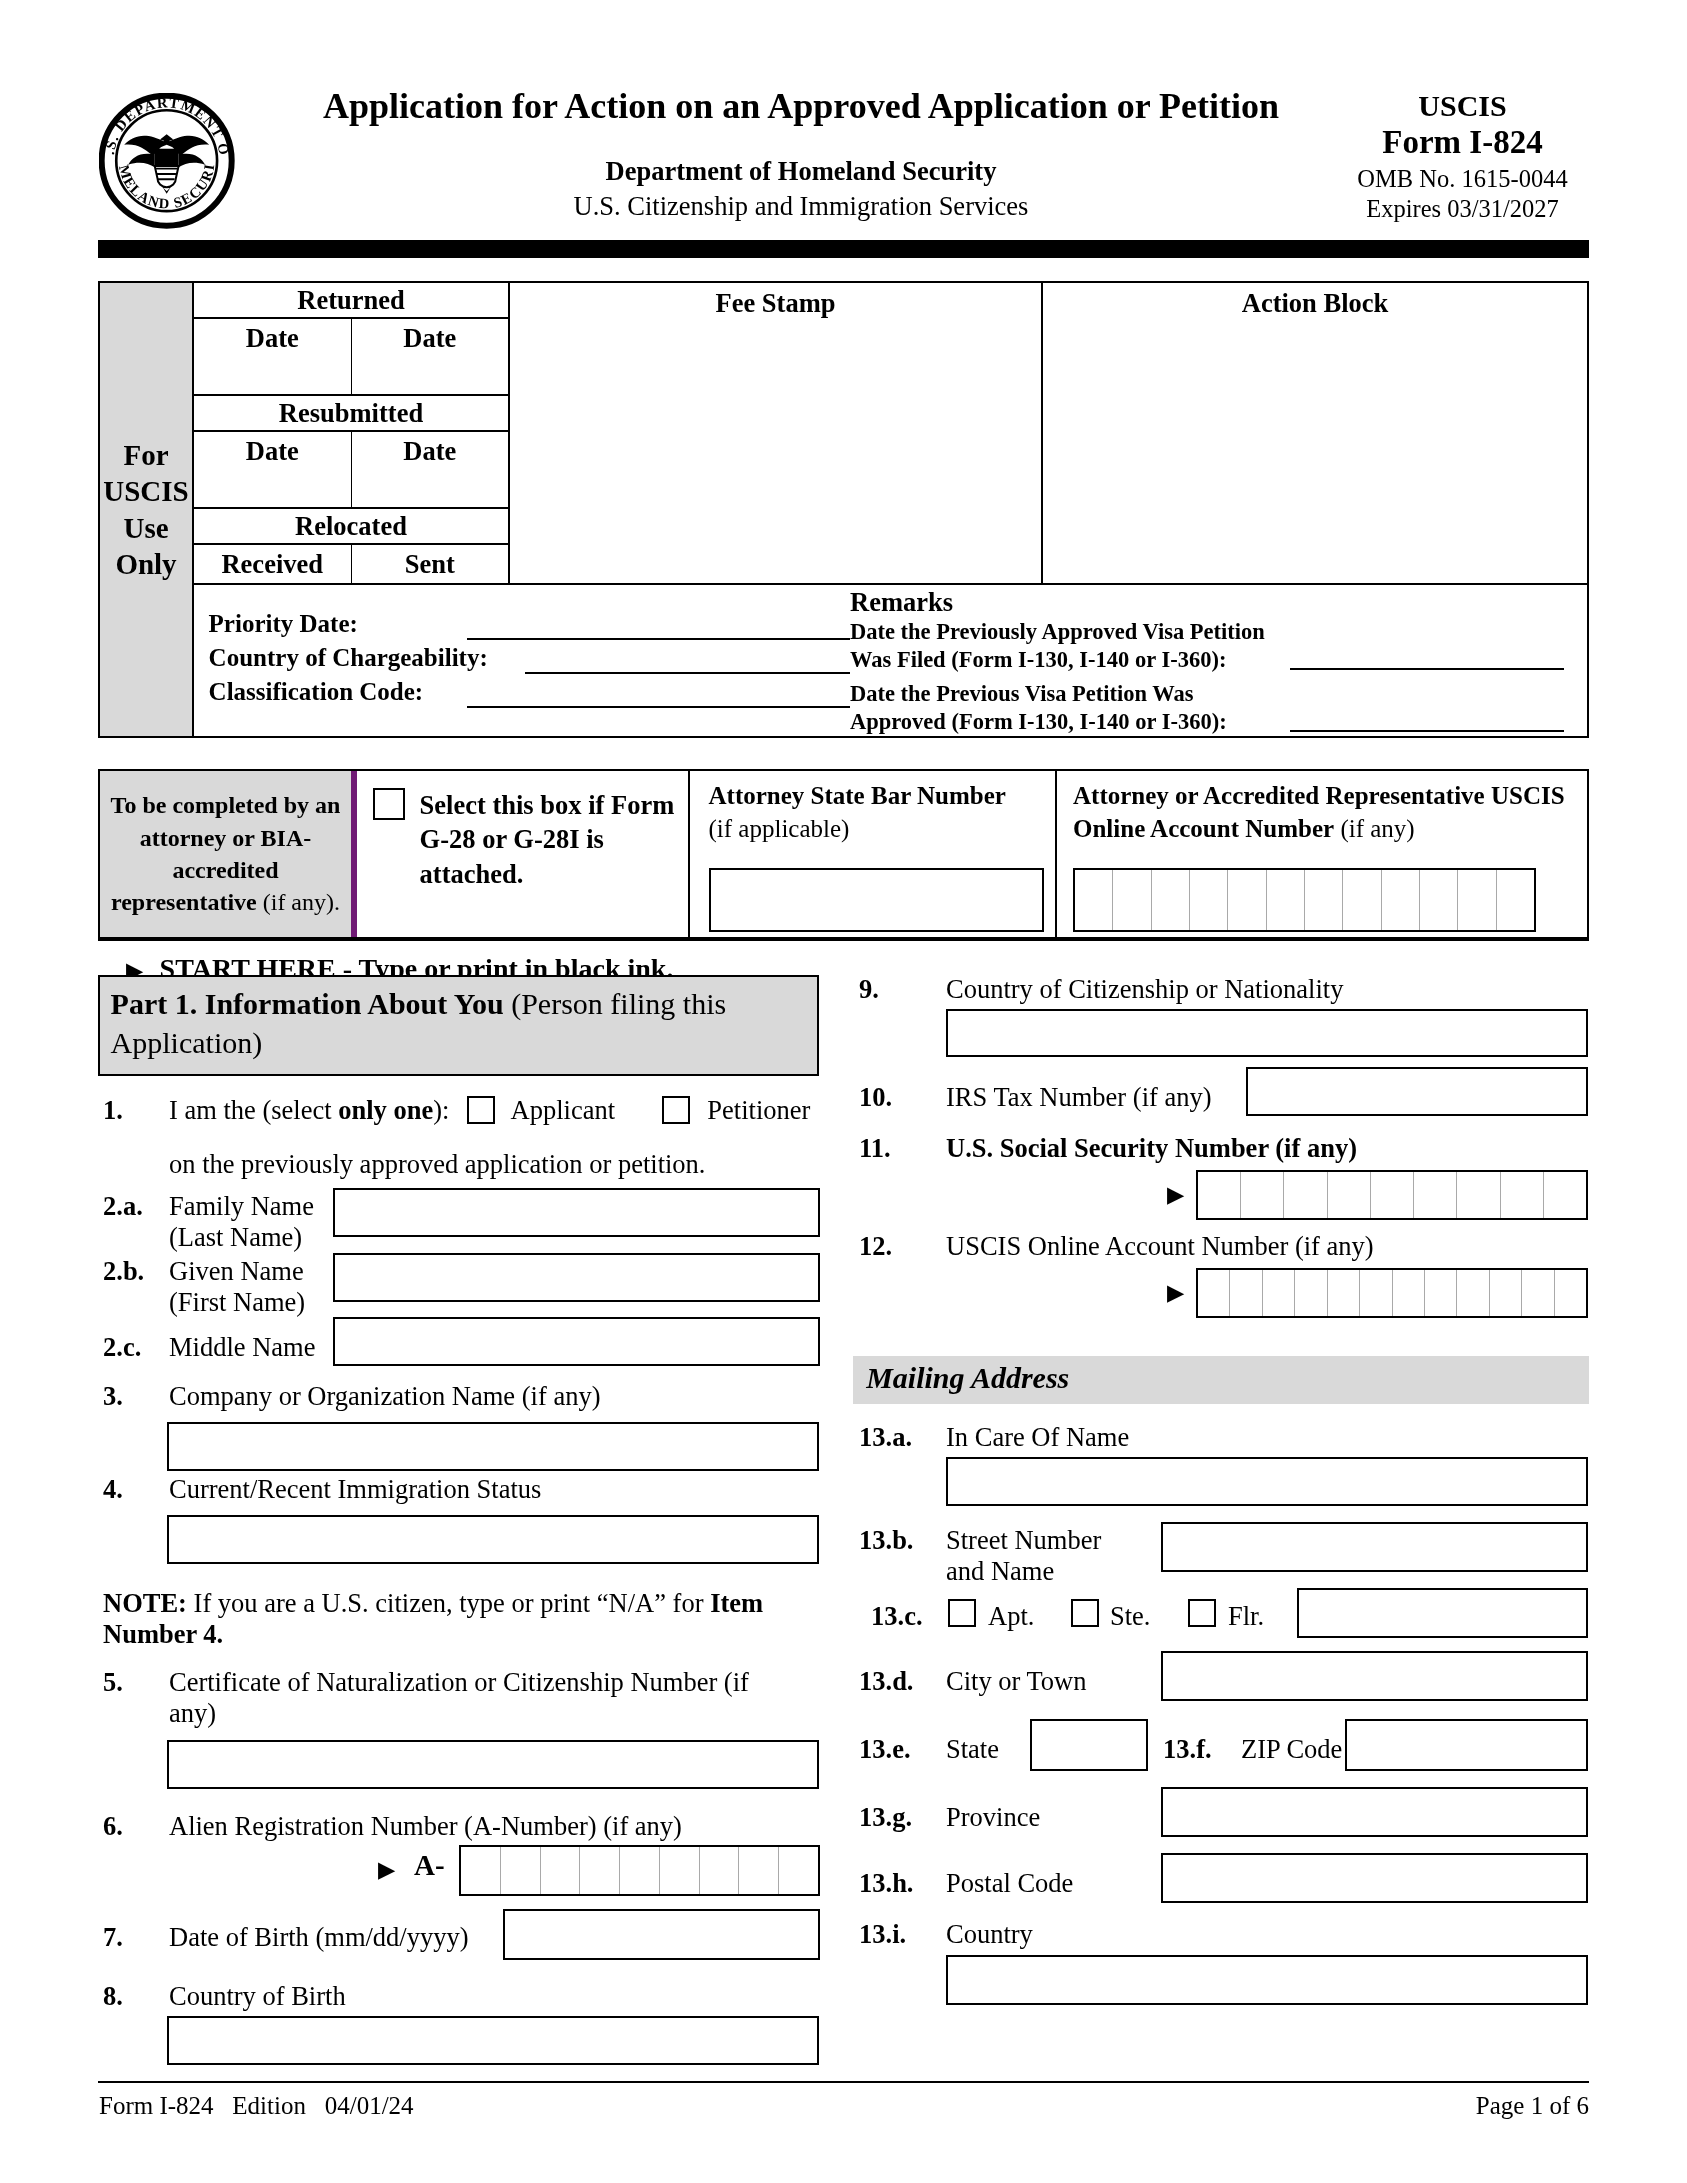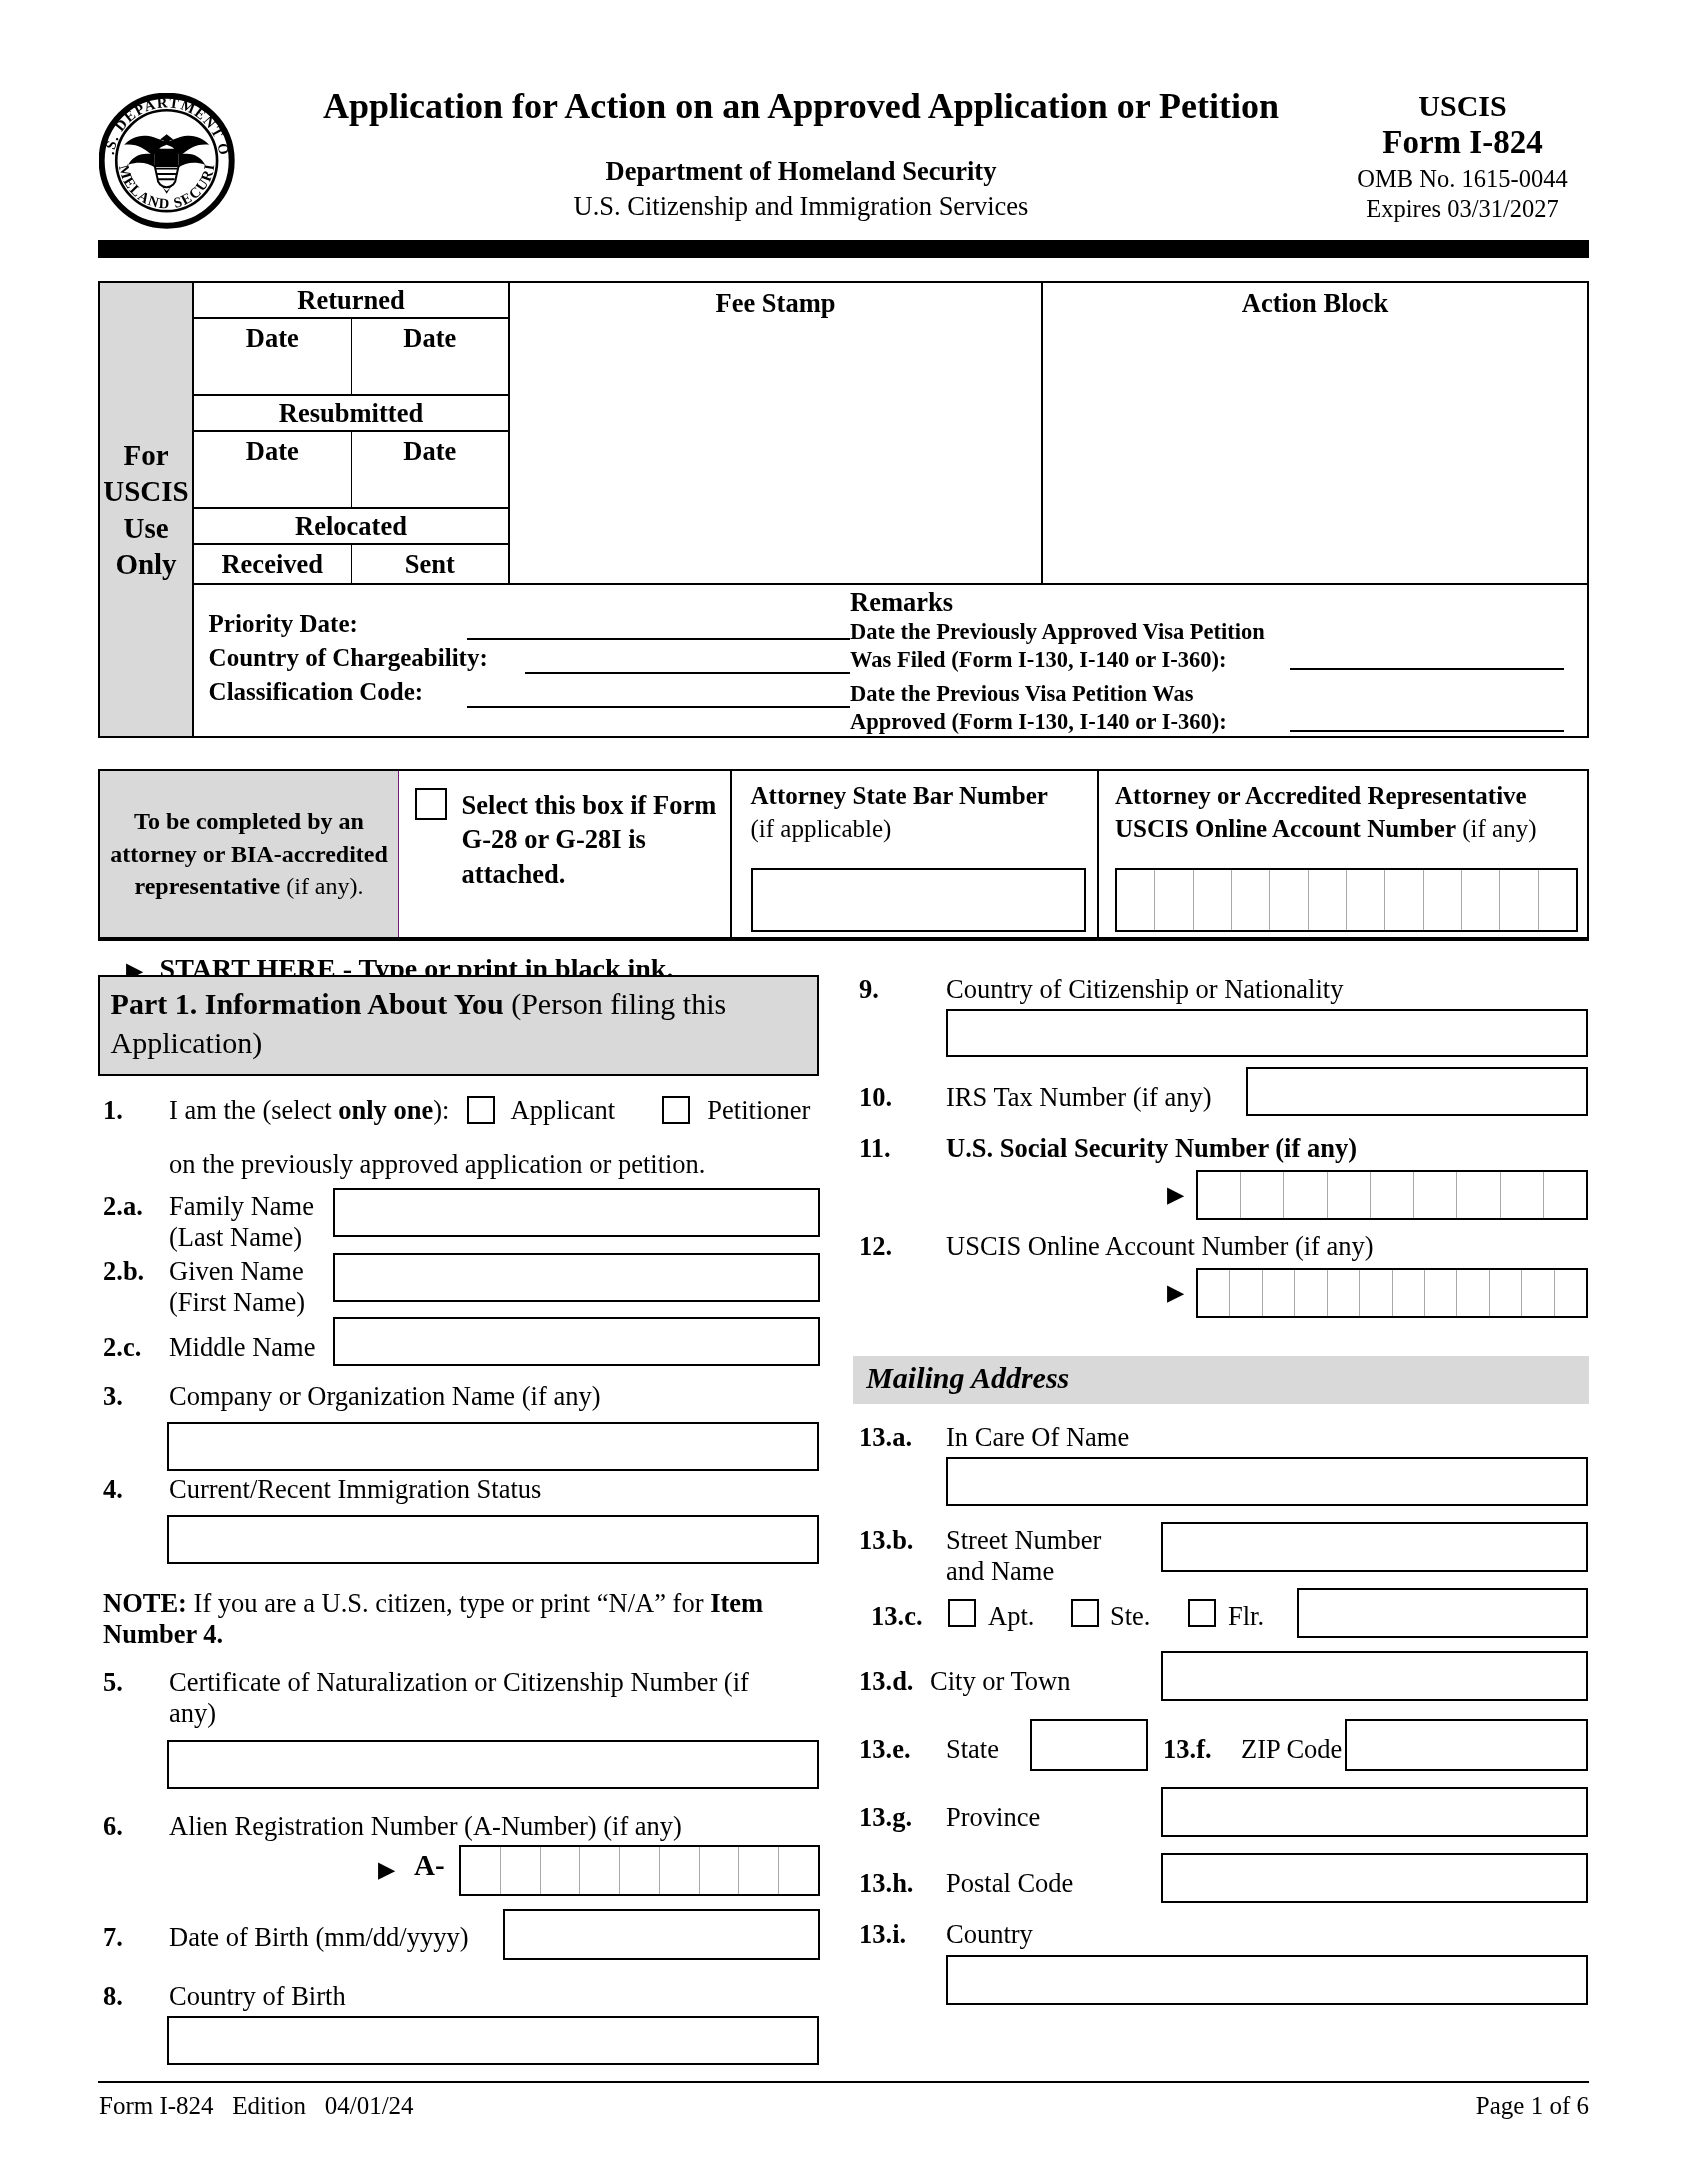--- a/index.html
+++ b/index.html
@@ -128,21 +128,21 @@
           <div style="display:flex;align-items:flex-end;margin-top:5.3px;">
             <span class="b" style="font-size:22.5px;line-height:1.25;width:423px;">Date the Previous Visa Petition Was Approved (Form I-130, I-140 or I-360):</span>
             <span class="fill-line" style="margin-left:16.5px;"></span>
           </div>
         </div>
       </div>
     </div>
   </div>
 
   <div class="abs" style="left:98px;top:769px;width:1491px;height:172px;border:2.6px solid #000;border-bottom:4.6px solid #000;box-sizing:border-box;display:flex;">
-    <div class="gray ctr" style="width:299px;border-right:1px solid #701a75;box-sizing:border-box;display:flex;align-items:center;justify-content:flex-start;padding:0 9.3px;">
+    <div class="gray ctr" style="width:257px;border-right:6px solid #701a75;box-sizing:border-box;display:flex;align-items:center;justify-content:flex-start;padding:0 9.3px;">
       <div style="font-size:24px;line-height:1.35;">
         <span class="b">To be completed by an attorney or BIA-accredited representative</span><span> (if any).</span>
       </div>
     </div>
     <div style="width:333px;border-right:2px solid #000;box-sizing:border-box;padding:17px 9.3px 0 16px;display:flex;">
       <span class="cb" style="width:32px;height:32px;margin-right:14.6px;flex-shrink:0;"></span>
       <span class="b" style="font-size:26.5px;line-height:1.3;">Select this box if Form G-28 or G-28I is attached.</span>
     </div>
     <div style="width:367px;border-right:2px solid #000;box-sizing:border-box;padding:9.3px 0 0 18.5px;position:relative;">
       <div style="font-size:25px;line-height:1.3;">
@@ -343,21 +343,21 @@
     <span class="lbl abs" style="left:129px;top:13.2px;">Apt.</span>
     <span class="cb abs" style="left:212px;top:10.6px;"></span>
     <span class="lbl abs" style="left:251px;top:13.2px;">Ste.</span>
     <span class="cb abs" style="left:329px;top:10.6px;"></span>
     <span class="lbl abs" style="left:369px;top:13.2px;">Flr.</span>
     <div class="ibox" style="left:438px;top:0;width:291px;height:50px;"></div>
   </div>
 
   <div class="abs" style="left:859px;top:1651px;width:730px;">
     <span class="num abs" style="left:0;top:14.6px;">13.d.</span>
-    <div class="lbl abs" style="left:71px;top:14.6px;">City or Town</div>
+    <div class="lbl abs" style="left:87px;top:14.6px;">City or Town</div>
     <div class="ibox" style="left:302px;top:0;width:427px;height:50px;"></div>
   </div>
 
   <div class="abs" style="left:859px;top:1719px;width:730px;height:53px;">
     <span class="num abs" style="left:0;top:14.6px;">13.e.</span>
     <span class="lbl abs" style="left:87px;top:14.6px;">State</span>
     <div class="ibox" style="left:171px;top:0;width:118px;height:52px;"></div>
     <span class="num abs" style="left:304px;top:14.6px;">13.f.</span>
     <span class="lbl abs" style="left:382px;top:14.6px;">ZIP Code</span>
     <div class="ibox" style="left:486px;top:0;width:243px;height:52px;"></div>

